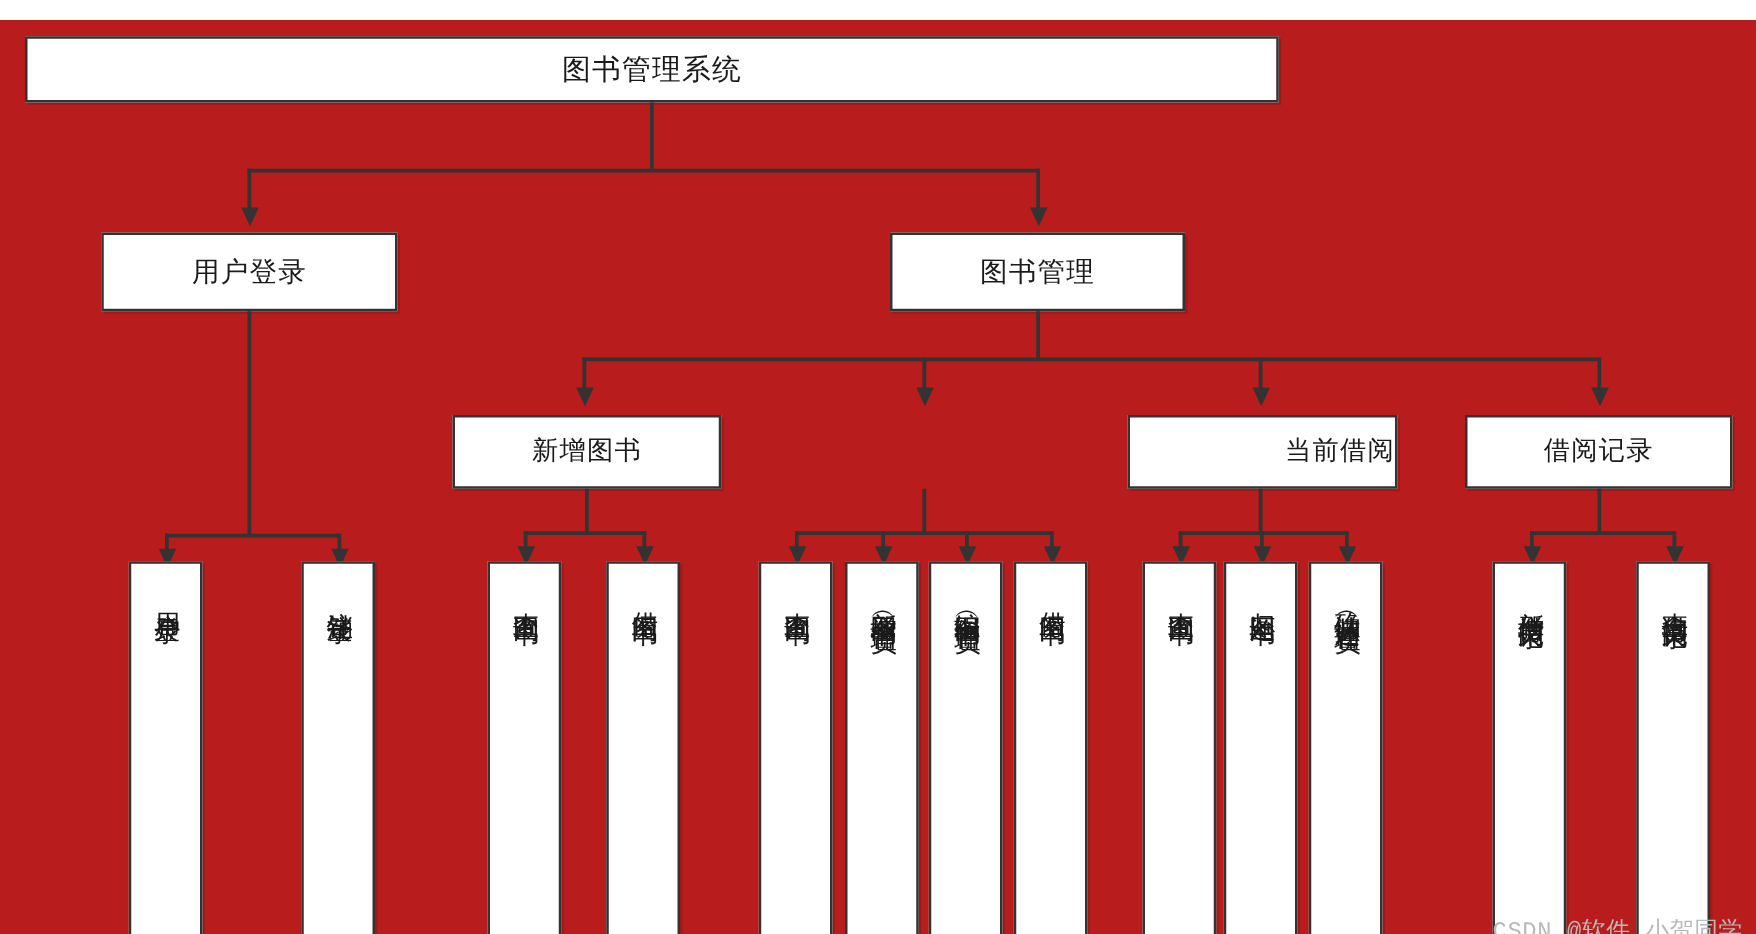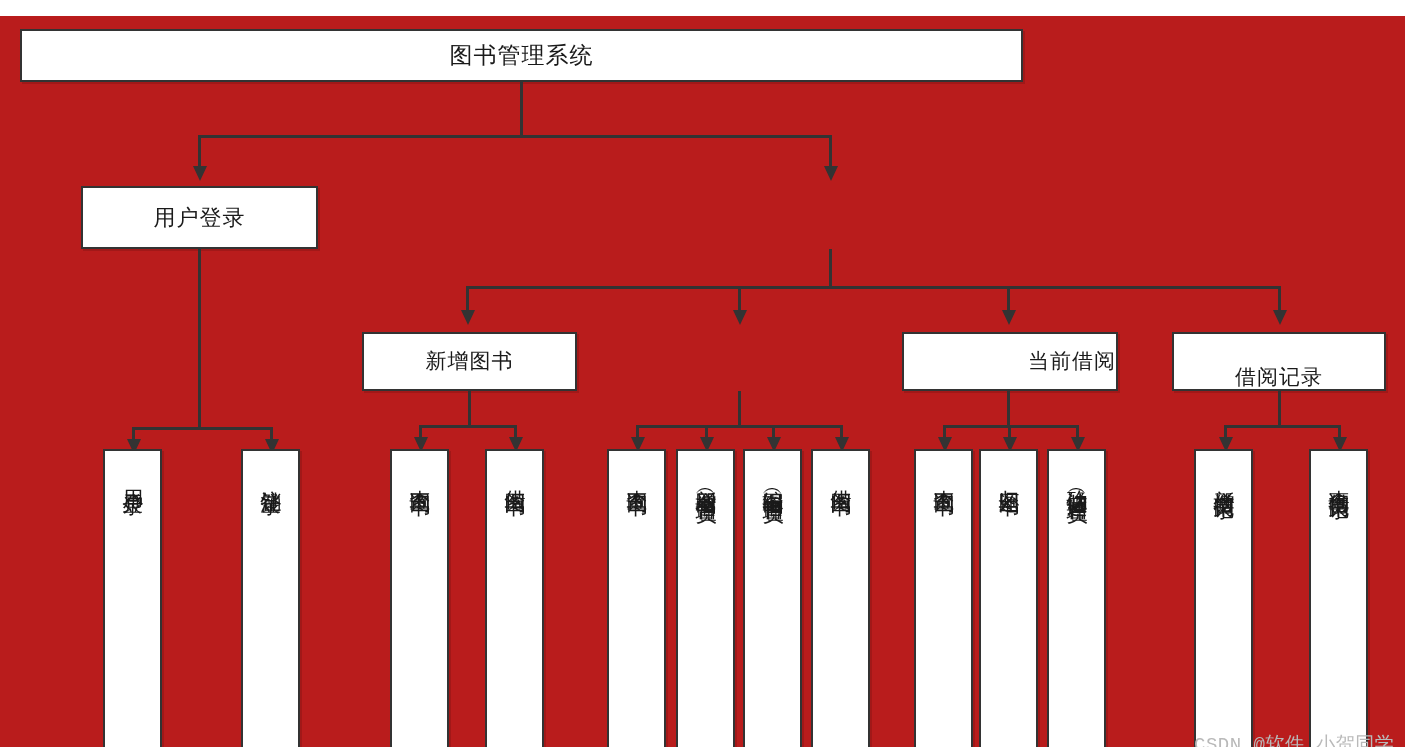--- a/index.html
+++ b/index.html
@@ -101,20 +101,23 @@
 
   <div class="vline" style="left:198px; top:119px; height:34px;"></div>
   <div class="arrow" style="left:192.5px; top:150px;"></div>
   <div class="vline" style="left:829px; top:119px; height:34px;"></div>
   <div class="arrow" style="left:823.5px; top:150px;"></div>
 
   <div class="node l2" style="left:81px; top:170px; width:237px; height:63px;">
     <span class="label">用户登录</span>
   </div>
 
+  <div class="node l2" style="left:712px; top:170px; width:236px; height:63px;">
+    <span class="label">图书管理</span>
+  </div>
 
   <div class="vline" style="left:198px; top:233px; height:180px;"></div>
   <div class="hline" style="left:132px; top:411px; width:140px; height:2.5px;"></div>
   <div class="vline" style="left:132px; top:411px; height:16px;"></div>
   <div class="arrow" style="left:126.5px; top:423px;"></div>
   <div class="vline" style="left:270px; top:411px; height:16px;"></div>
   <div class="arrow" style="left:264.5px; top:423px;"></div>
 
   <div class="vline" style="left:829px; top:233px; height:39px;"></div>
   <div class="hline" style="left:466px; top:270px; width:814px; height:2.5px;"></div>
@@ -126,21 +129,21 @@
   <div class="arrow" style="left:1001.5px; top:294px;"></div>
   <div class="vline" style="left:1278px; top:270px; height:28px;"></div>
   <div class="arrow" style="left:1272.5px; top:294px;"></div>
 
   <div class="node l3" style="left:362px; top:316px; width:215px; height:59px;">
     <span class="label">新增图书</span>
   </div>
   <div class="node l3" style="left:902px; top:316px; width:216px; height:59px;justify-content:flex-end;">
     <span class="label">当前借阅</span>
   </div>
-  <div class="node l3" style="left:1172px; top:316px; width:214px; height:59px;align-items:flex-end;">
+  <div class="node l3" style="left:1172px; top:316px; width:214px; height:59px;">
     <span class="label">借阅记录</span>
   </div>
 
   <div class="vline" style="left:468px; top:375px; height:36px;"></div>
   <div class="hline" style="left:419px; top:409px; width:98px; height:2.5px;"></div>
   <div class="vline" style="left:419px; top:409px; height:16px;"></div>
   <div class="arrow" style="left:413.5px; top:421px;"></div>
   <div class="vline" style="left:514px; top:409px; height:16px;"></div>
   <div class="arrow" style="left:508.5px; top:421px;"></div>
 

